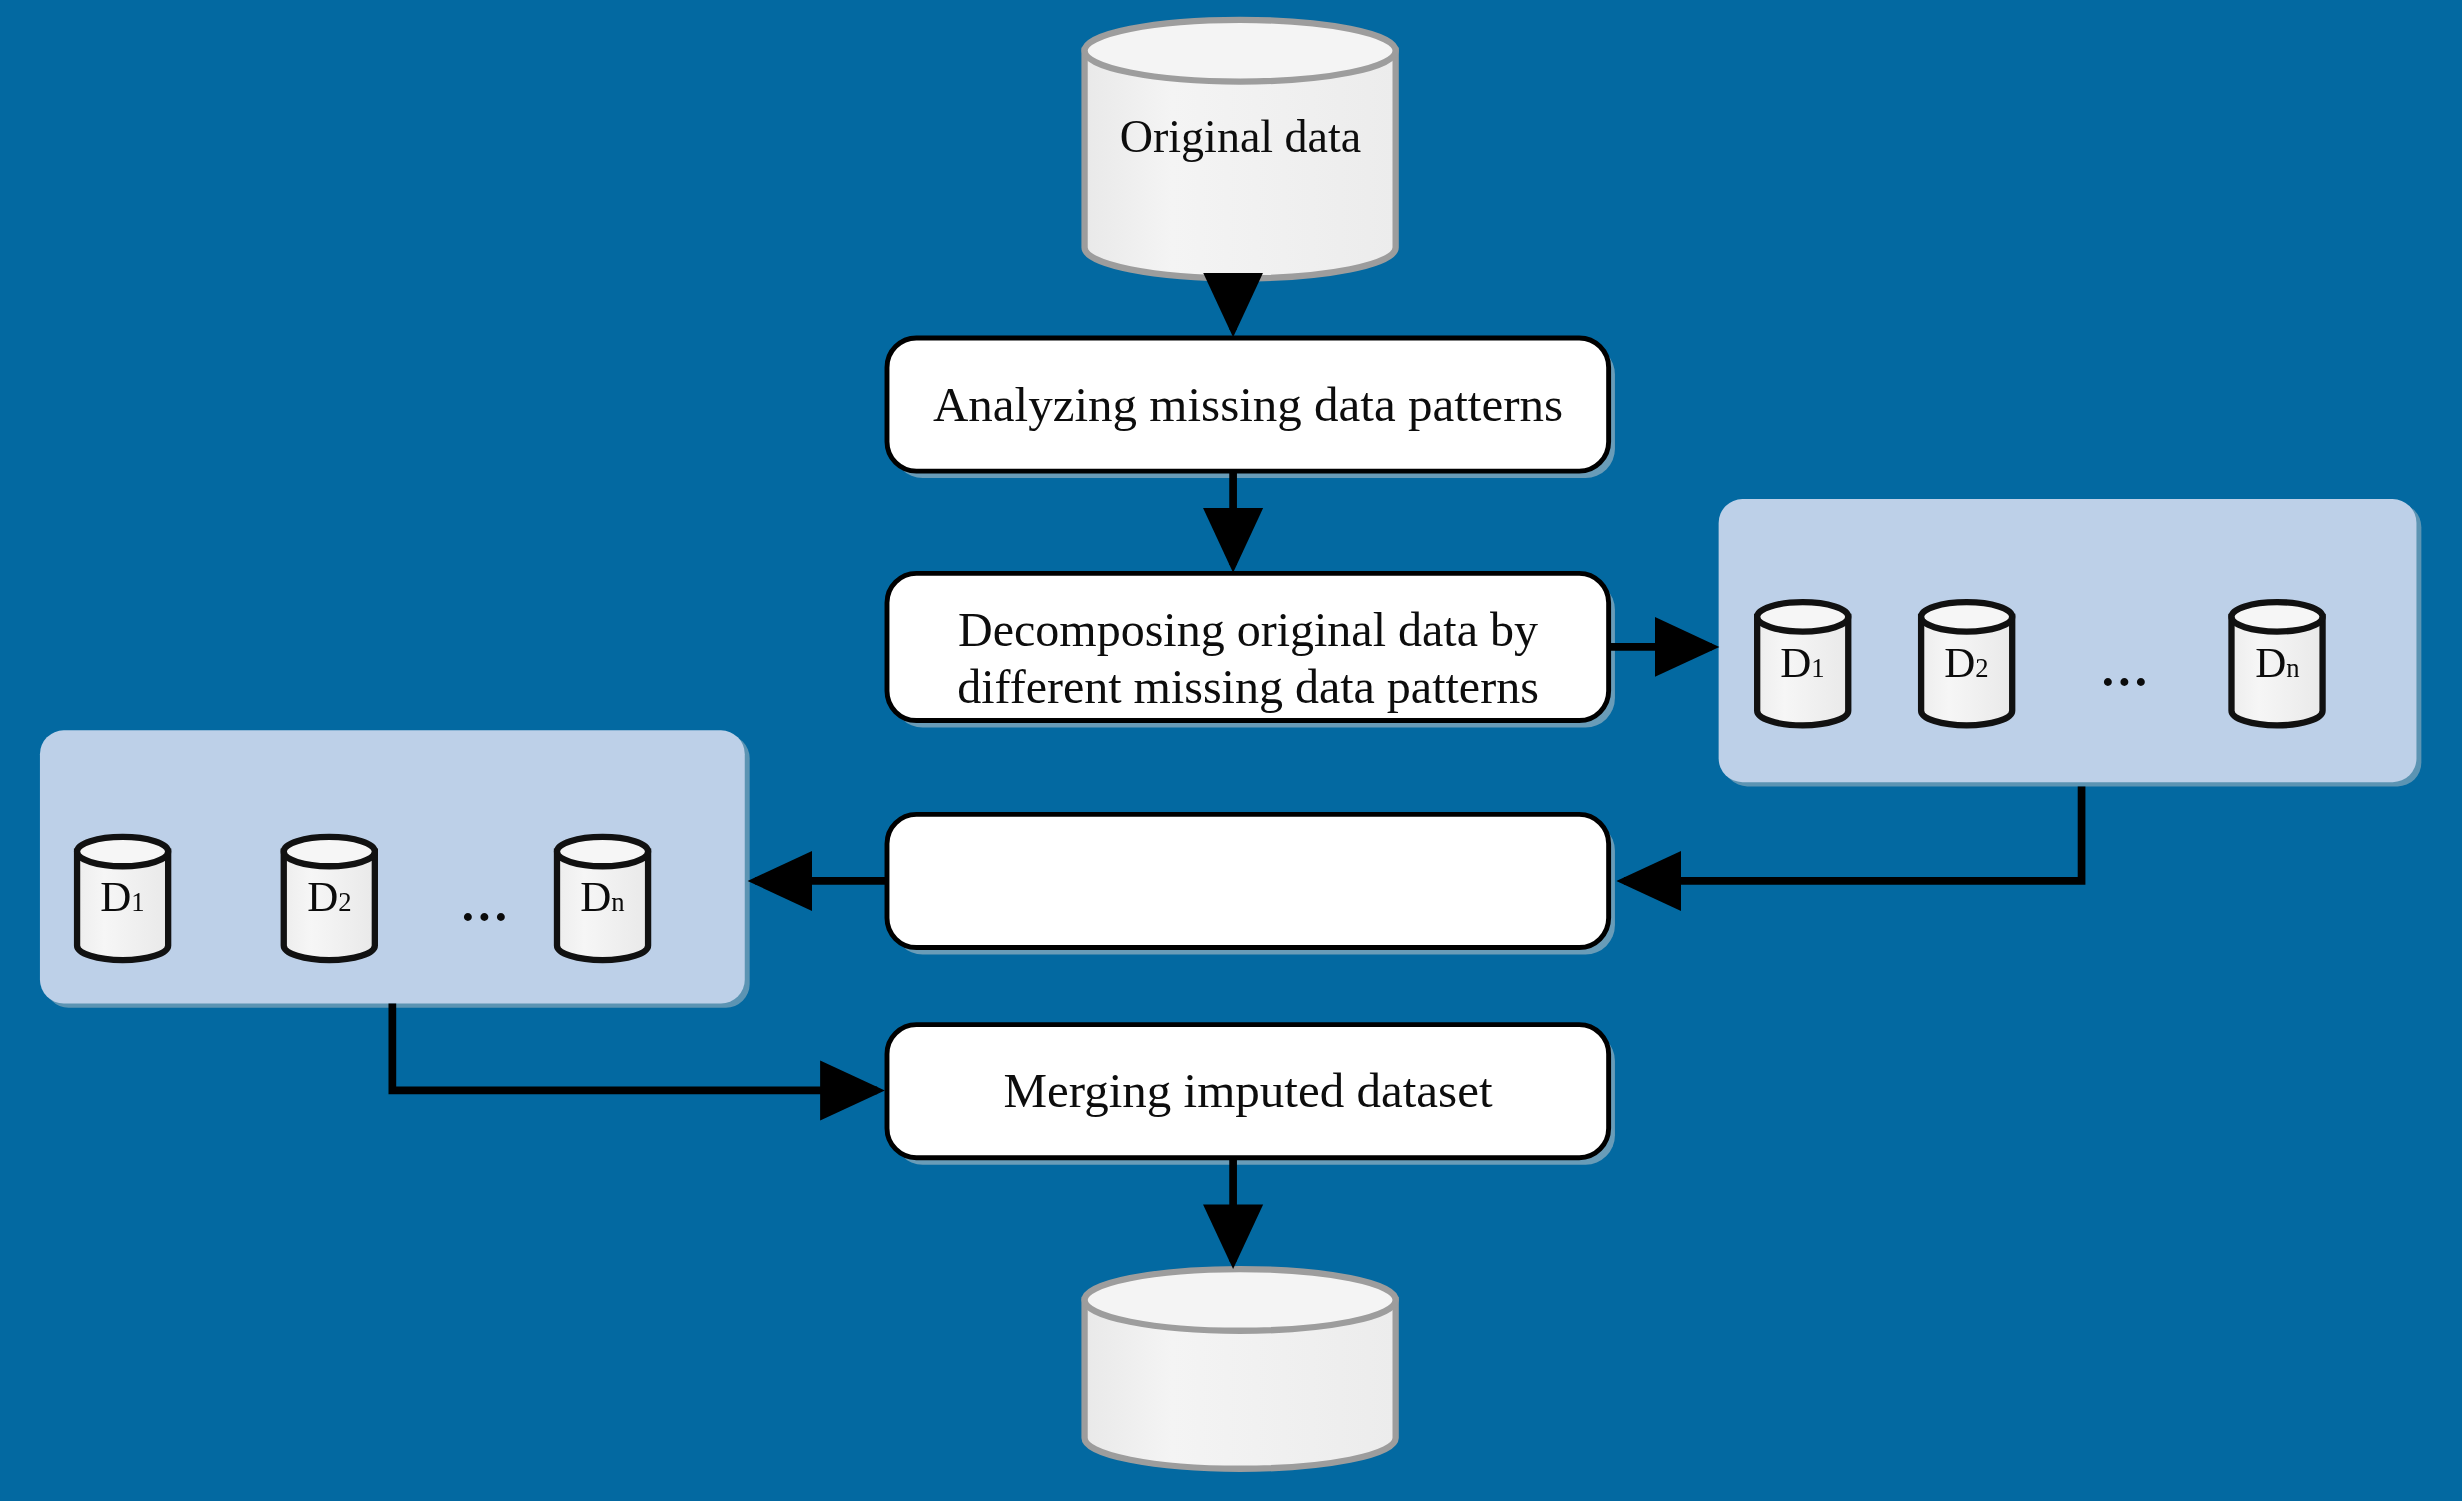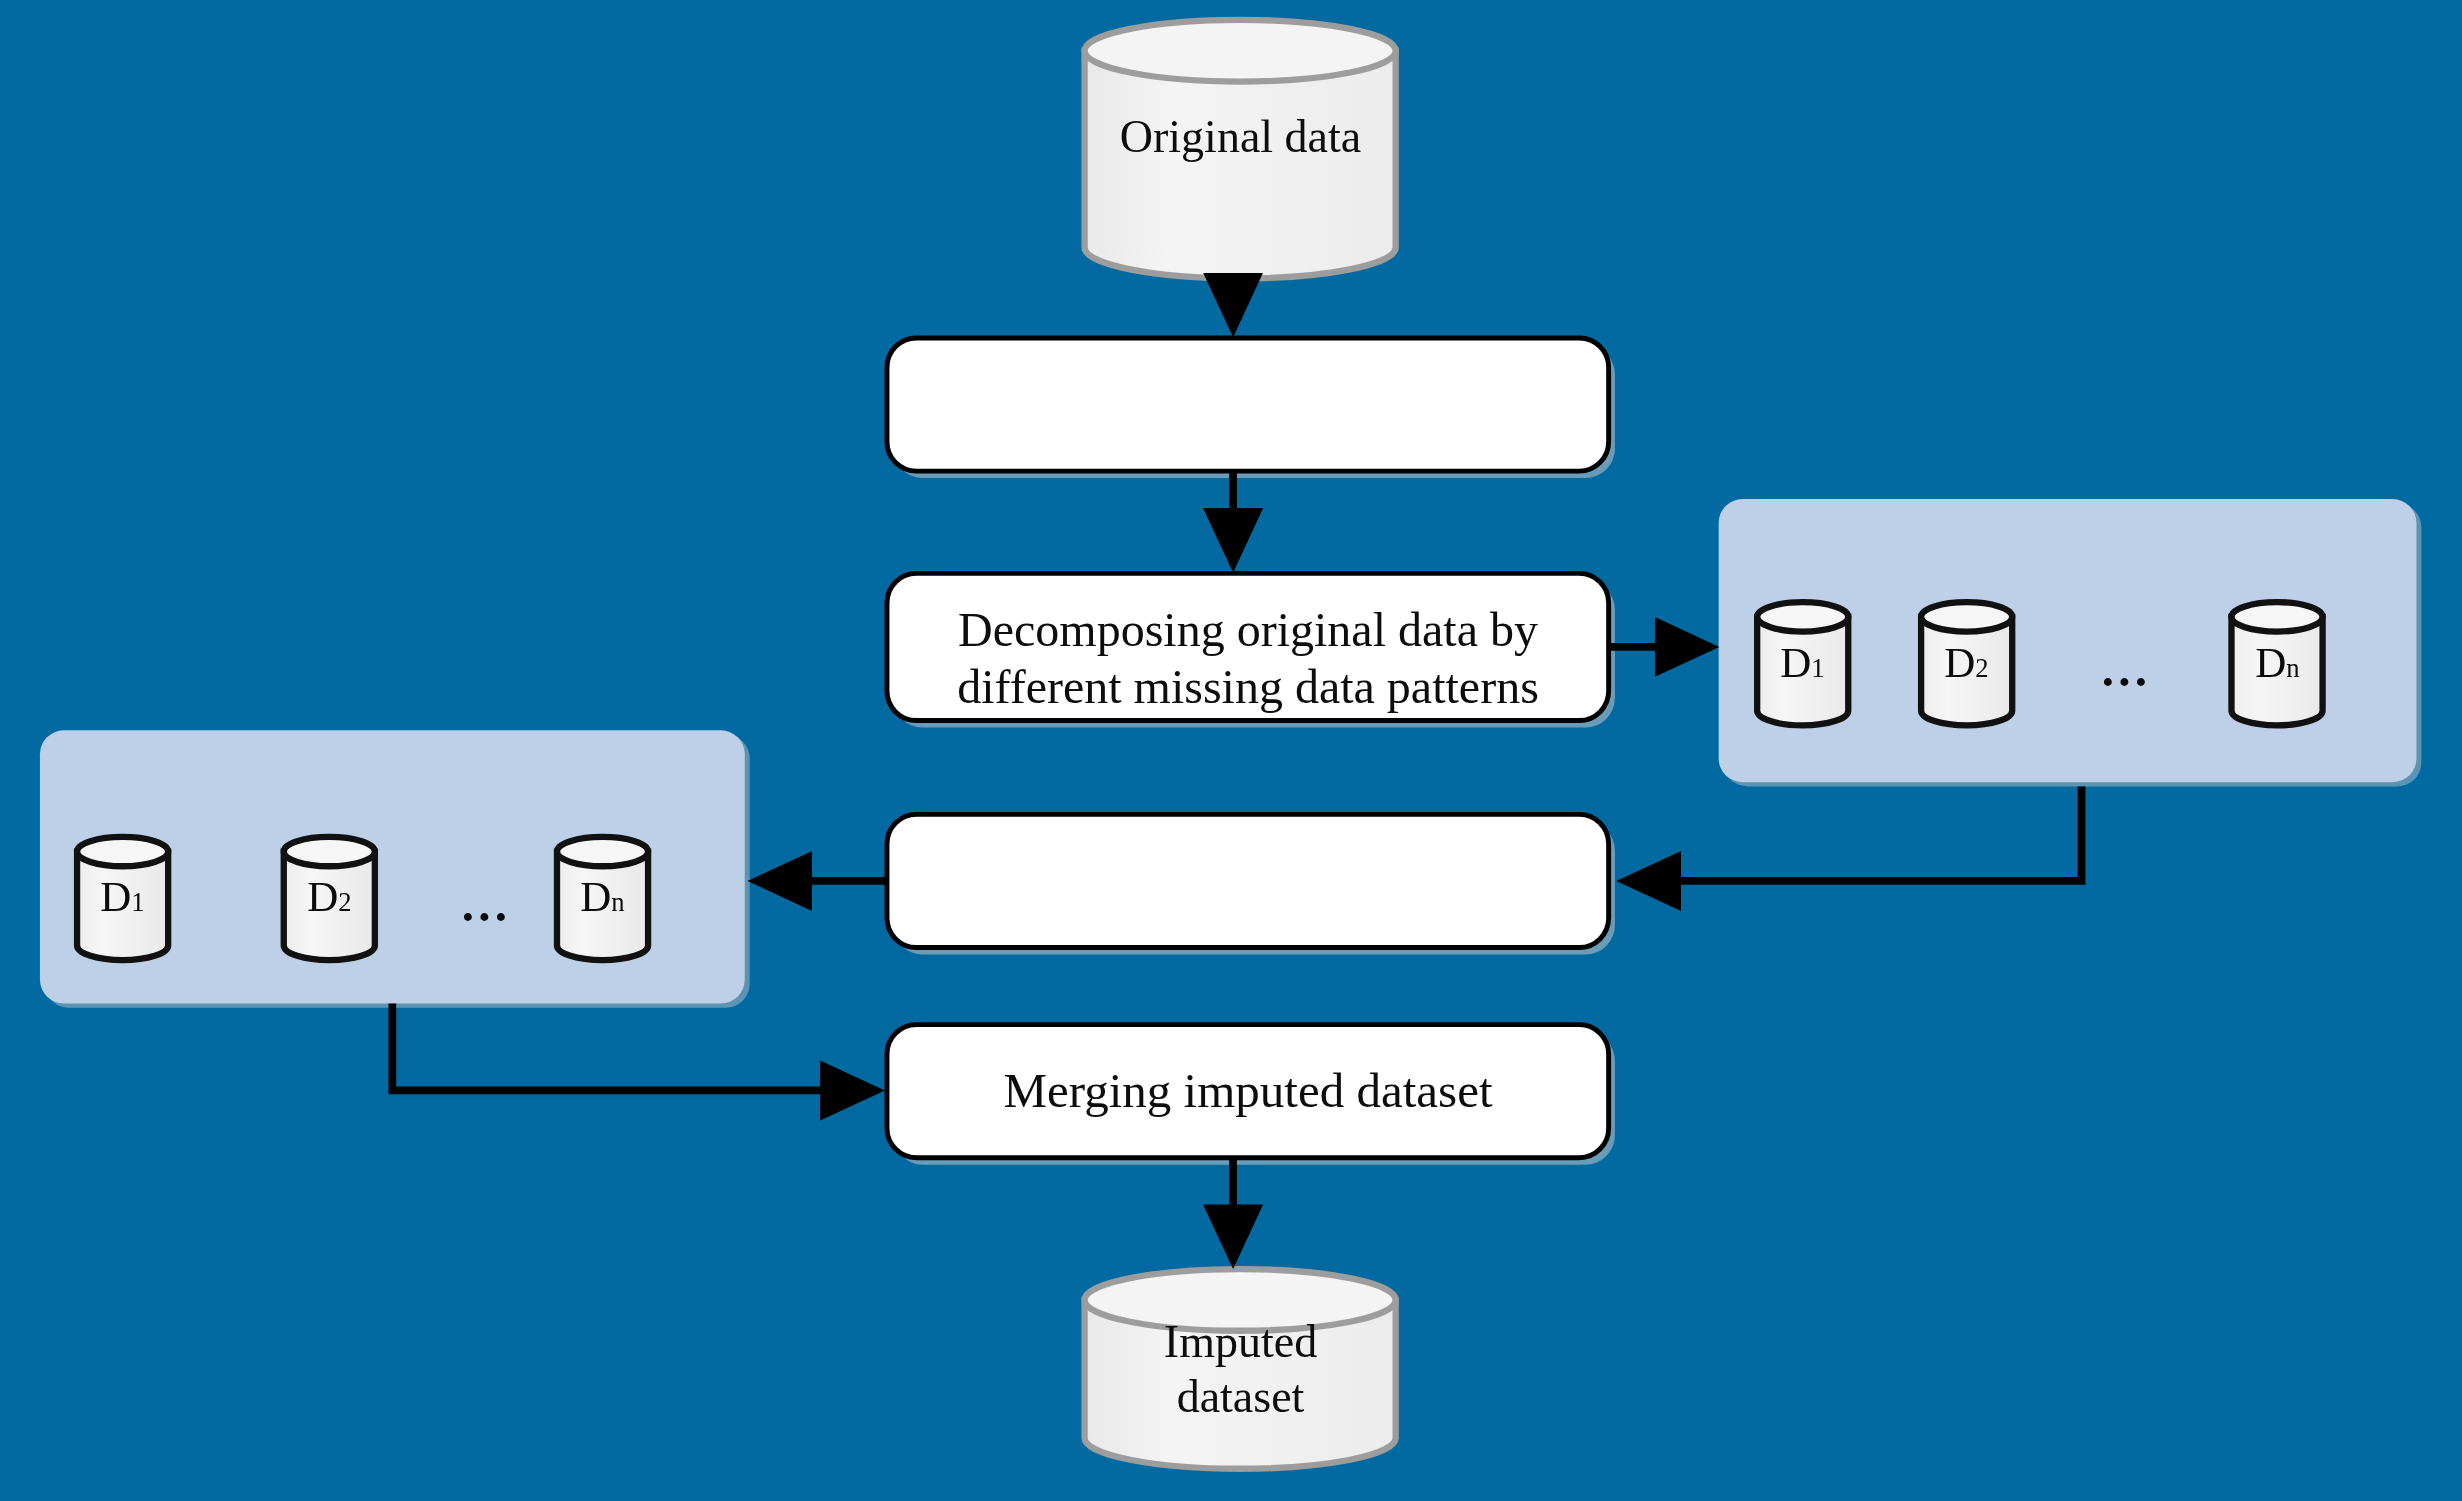--- a/index.html
+++ b/index.html
@@ -110,29 +110,28 @@
       <line x1="2296" y1="923" x2="2443" y2="923" marker-end="url(#ah)"></line>
       <polyline points="2971,1122 2971,1257 2318,1257" marker-end="url(#ah)"></polyline>
       <line x1="1266" y1="1257" x2="1078" y2="1257" marker-end="url(#ah)"></line>
       <polyline points="560,1432 560,1556 1252,1556" marker-end="url(#ah)"></polyline>
       <line x1="1760" y1="1652" x2="1760" y2="1800" marker-end="url(#ah)"></line>
     </g>
   </svg>
 
   <div class="txt" style="left:1085px;top:29px;width:311px;height:217px;font-size:46px;">Original data</div>
 
+  <div class="txt" style="left:887px;top:338px;width:722px;height:133px;font-size:49px;">Analyzing missing data patterns</div>
 
   <div class="txt" style="left:887px;top:585px;width:722px;height:147px;font-size:48px;">Decomposing original data by
 different missing data patterns</div>
 
 
   <div class="txt" style="left:887px;top:1024px;width:722px;height:133px;font-size:49px;">Merging imputed dataset</div>
 
-  <div class="txt" style="left:1085px;top:1289px;width:311px;height:161px;font-size:46px;">Imputed
-dataset</div>
 
 
   <div class="dlabel" style="left:1757px;top:638px;width:91px;height:56px;">
     <span>D</span>
       <sub>1</sub>
   </div>
   <div class="dlabel" style="left:1921px;top:638px;width:91px;height:56px;">
     <span>D</span>
       <sub>2</sub>
   </div>

